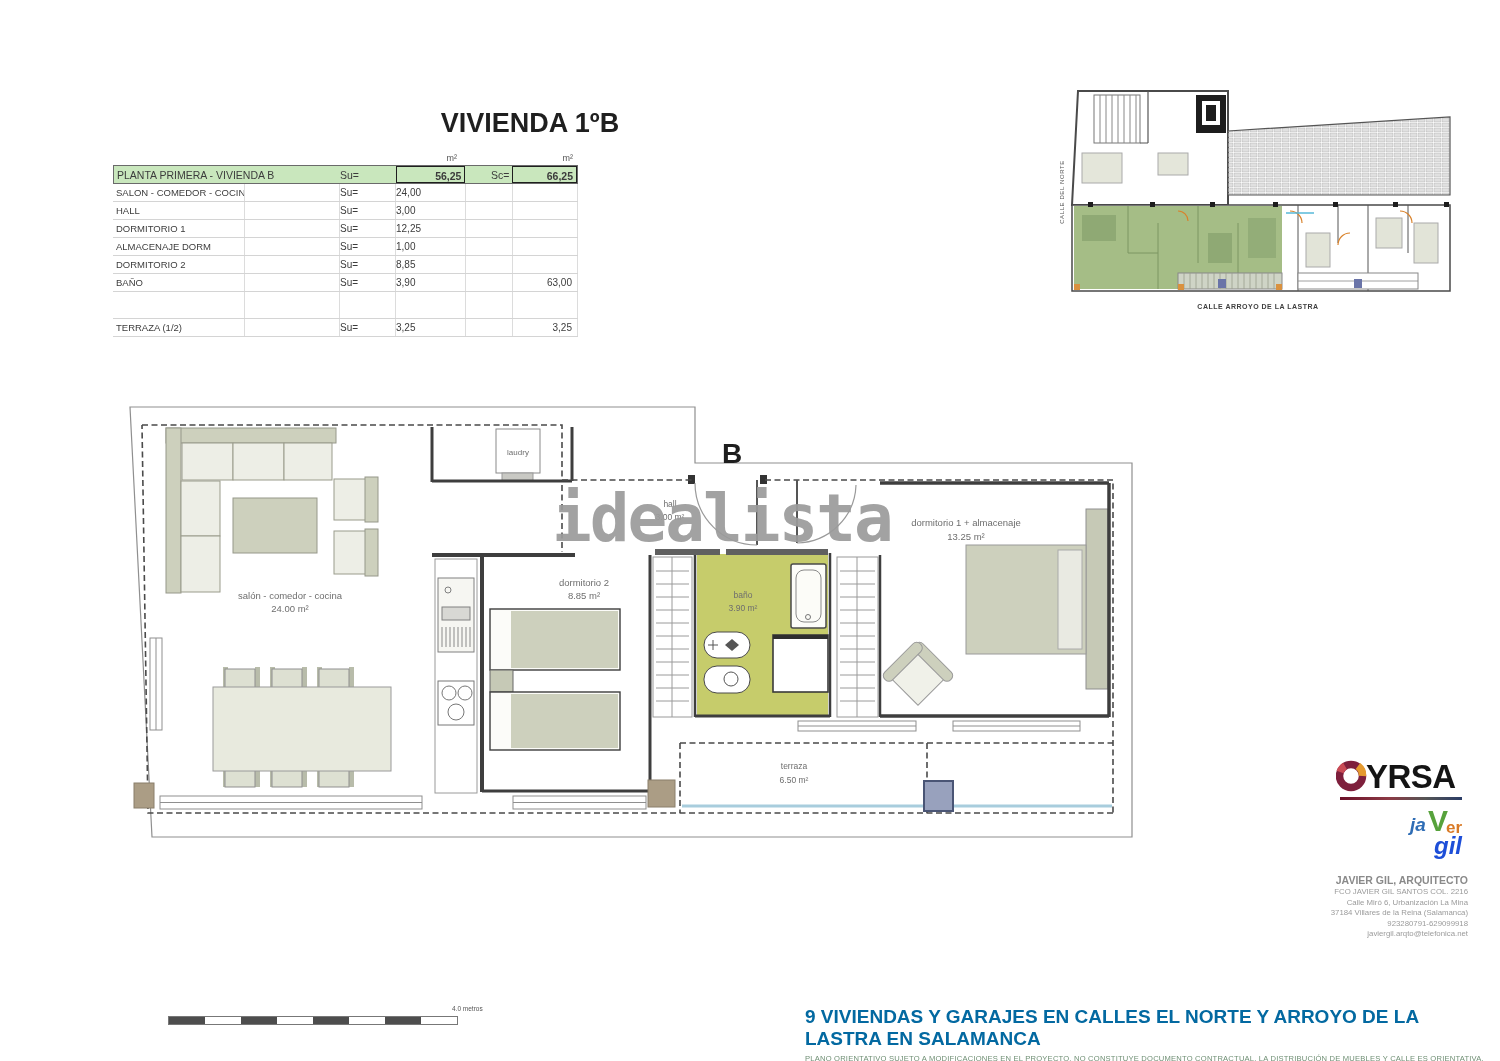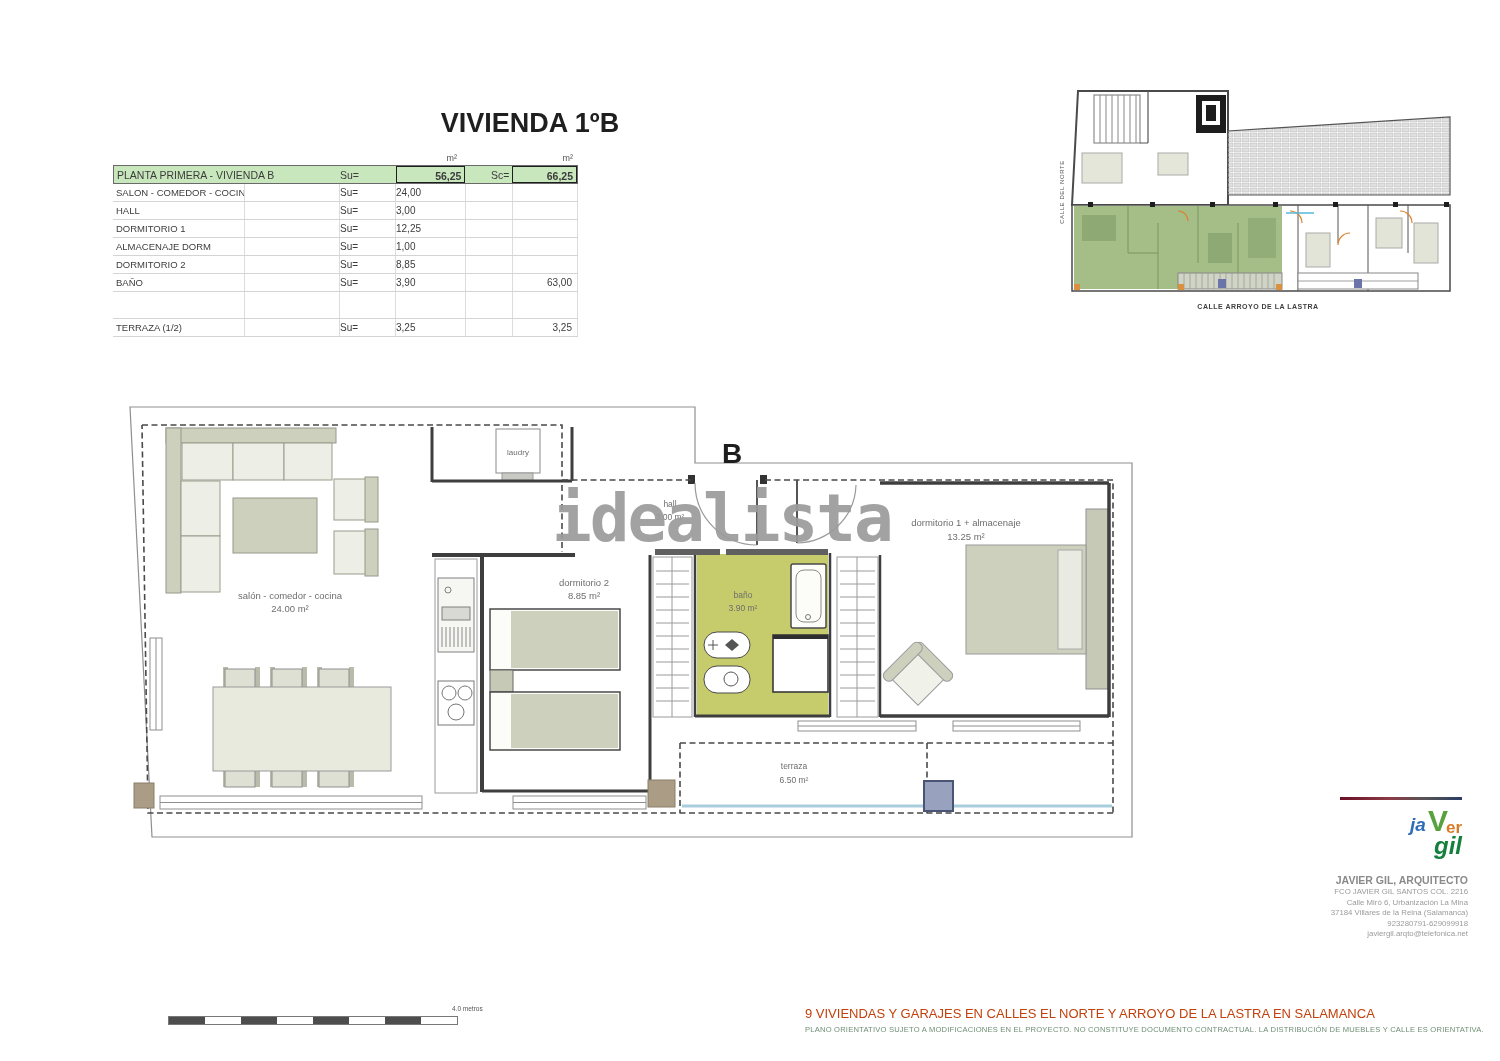--- a/index.html
+++ b/index.html
@@ -44,27 +44,27 @@
   .scalelabel{position:absolute;left:452px;top:1005px;font-size:6.5px;color:#555;}
   
   .oyrsa{position:absolute;left:1336px;top:750px;width:135px;height:48px;}
   .oyrsa-line{position:absolute;left:1340px;top:797px;width:122px;height:2.5px;
     background:linear-gradient(90deg,#6b1028,#8c3a45 40%,#555 70%,#2a3c66);}
   .javergil{position:absolute;left:1408px;top:810px;width:66px;height:58px;font-weight:bold;}
   .javergil span{position:absolute;font-family:"Liberation Sans",sans-serif;}
   .jg-ja{left:2px;top:4px;font-size:19px;font-style:italic;color:#2f6db5;}
   .jg-v{left:20px;top:-6px;font-size:30px;color:#57a23c;}
   .jg-er{left:38px;top:8px;font-size:17px;color:#d97a26;}
-  .jg-gil{left:26px;top:22px;font-size:24px;font-style:italic;color:#15803d;}
+  .jg-gil{left:26px;top:22px;font-size:24px;font-style:italic;color:#1d4ed8;}
   .arch{position:absolute;left:1240px;top:874px;width:228px;text-align:right;color:#9b9b9b;}
   .arch .l0{font-size:10.5px;font-weight:bold;color:#8a8a8a;line-height:13px;}
   .arch div{font-size:7.8px;line-height:10.5px;}
   
   .footer{position:absolute;left:805px;top:1006px;width:692px;}
-  .footer .f1{font-size:13px;font-weight:normal;color:#c2410c;letter-spacing:0;}
+  .footer .f1{font-size:19px;font-weight:bold;color:#0369a1;letter-spacing:0;}
   .footer .f2{margin-top:4px;font-size:7.6px;color:#6f8f74;letter-spacing:0.2px;}
   text{font-family:"Liberation Sans",sans-serif;}
 </style>
 </head>
 <body>
 
 <div class="page">
 
   <div class="title">VIVIENDA 1ºB</div>
 
@@ -371,20 +371,28 @@
       </g>
       <text x="622" y="68" font-size="28" font-weight="bold" fill="#1e1e1e" text-anchor="middle">B</text>
     </svg>
   </div>
 
   <div class="watermark">idealista</div>
 
   <div class="scalebar"></div>
   <div class="scalelabel">4.0 metros</div>
 
+  <div class="oyrsa" aria-label="OYRSA">
+    <svg width="135" height="48" viewBox="0 0 135 48">
+      <circle cx="15" cy="26" r="11.5" fill="none" stroke="#7e1f3c" stroke-width="7.5"></circle>
+      <path d="M22,16 A11.5,11.5 0 0 1 26.5,26" stroke="#e59a2f" stroke-width="7.5" fill="none"></path>
+      <path d="M4,22 A11.5,11.5 0 0 1 9,16" stroke="#c94a55" stroke-width="7.5" fill="none"></path>
+      <text x="30" y="38" font-size="33" font-weight="bold" fill="#141414" letter-spacing="-0.5">YRSA</text>
+    </svg>
+  </div>
   <div class="oyrsa-line"></div>
 
   <div class="javergil">
     <span class="jg-ja">ja</span>
     <span class="jg-v">V</span>
     <span class="jg-er">er</span>
     <span class="jg-gil">gil</span>
   </div>
 
   <div class="arch">

